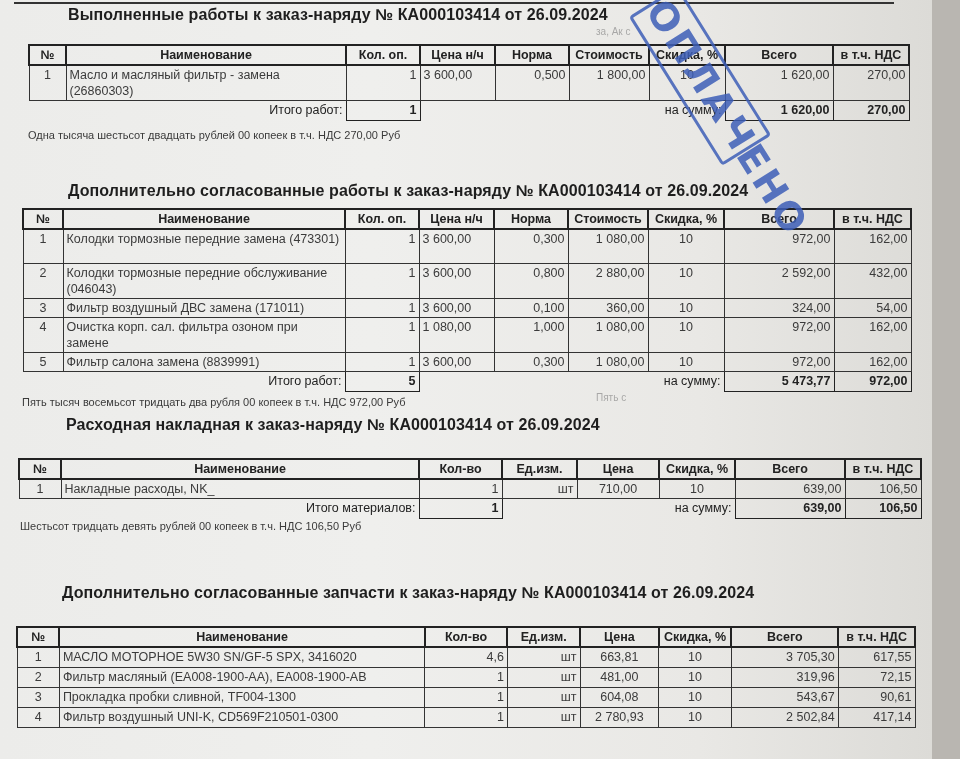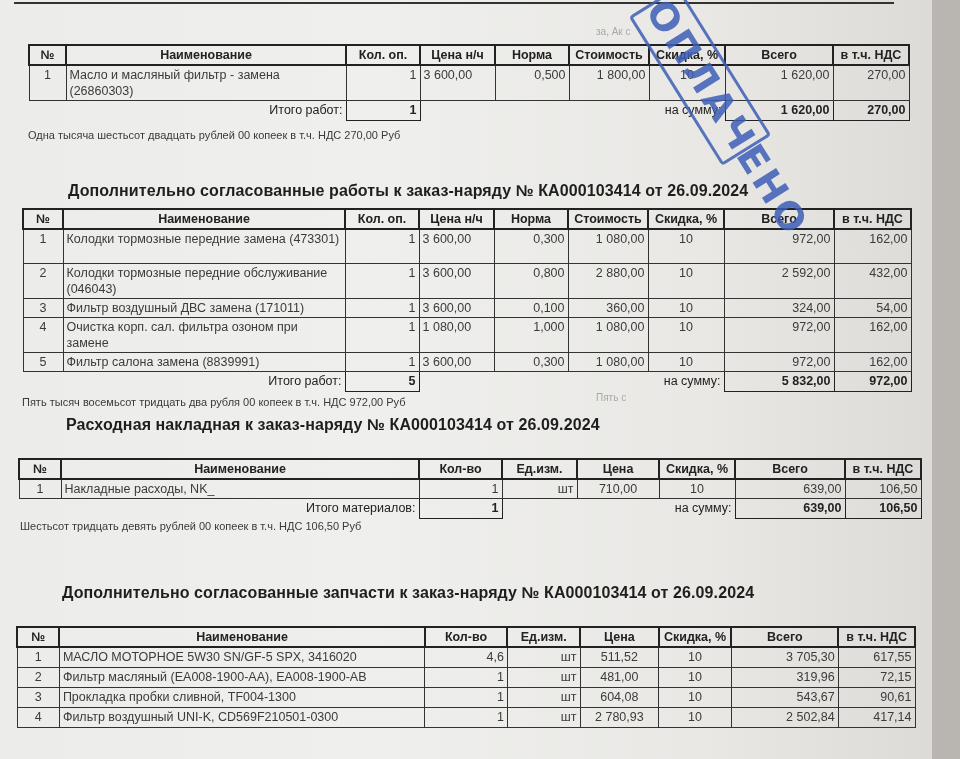--- a/index.html
+++ b/index.html
@@ -49,20 +49,21 @@
 </style>
 </head>
 <body>
 
 <div class="paper">
   <div class="topline"></div>
 
   <div class="ghost" style="left:596px;top:26px;">за, Ак  с</div>
   <div class="ghost" style="left:596px;top:392px;">Пять  с</div>
 
+  <div class="title" style="left:68px;top:6px;">Выполненные работы к заказ-наряду №  КА000103414 от 26.09.2024</div>
   <table class="t" style="left:28px;top:44px;width:880px;">
     <colgroup>
       <col style="width:37px">
         <col style="width:280px">
         <col style="width:74px">
         <col style="width:75px">
         <col style="width:74px">
         <col style="width:80px">
         <col style="width:76px">
         <col style="width:108px">
@@ -187,21 +188,21 @@
       <td class="r">162,00</td>
     </tr>
     <tr style="height:20px;">
       <td class="none"></td>
       <td class="lbl">Итого работ:</td>
       <td class="box">5</td>
       <td class="none"></td>
       <td class="none"></td>
       <td class="none"></td>
       <td class="lbl">на сумму:</td>
-      <td class="box">5 832,00</td>
+      <td class="box">5 473,77</td>
       <td class="box">972,00</td>
     </tr>
   </tbody>
     </table>
   <div class="words" style="left:22px;top:396px;">Пять тысяч восемьсот тридцать два рубля 00 копеек в т.ч. НДС 972,00 Руб</div>
 
   <div class="title" style="left:66px;top:416px;">Расходная накладная к заказ-наряду № КА000103414 от 26.09.2024</div>
   <table class="t" style="left:18px;top:458px;width:894px;">
     <colgroup>
       <col style="width:42px">
@@ -269,21 +270,21 @@
       <th>Цена</th>
       <th>Скидка, %</th>
       <th>Всего</th>
       <th>в т.ч. НДС</th>
     </tr>
     <tr style="height:20px;">
       <td class="c">1</td>
       <td class="l">МАСЛО МОТОРНОЕ 5W30 SN/GF-5 SPX, 3416020</td>
       <td class="r">4,6</td>
       <td class="r">шт</td>
-      <td class="c">511,52</td>
+      <td class="c">663,81</td>
       <td class="c">10</td>
       <td class="r">3 705,30</td>
       <td class="r">617,55</td>
     </tr>
     <tr style="height:20px;">
       <td class="c">2</td>
       <td class="l">Фильтр масляный (EA008-1900-AA), EA008-1900-AB</td>
       <td class="r">1</td>
       <td class="r">шт</td>
       <td class="c">481,00</td>

